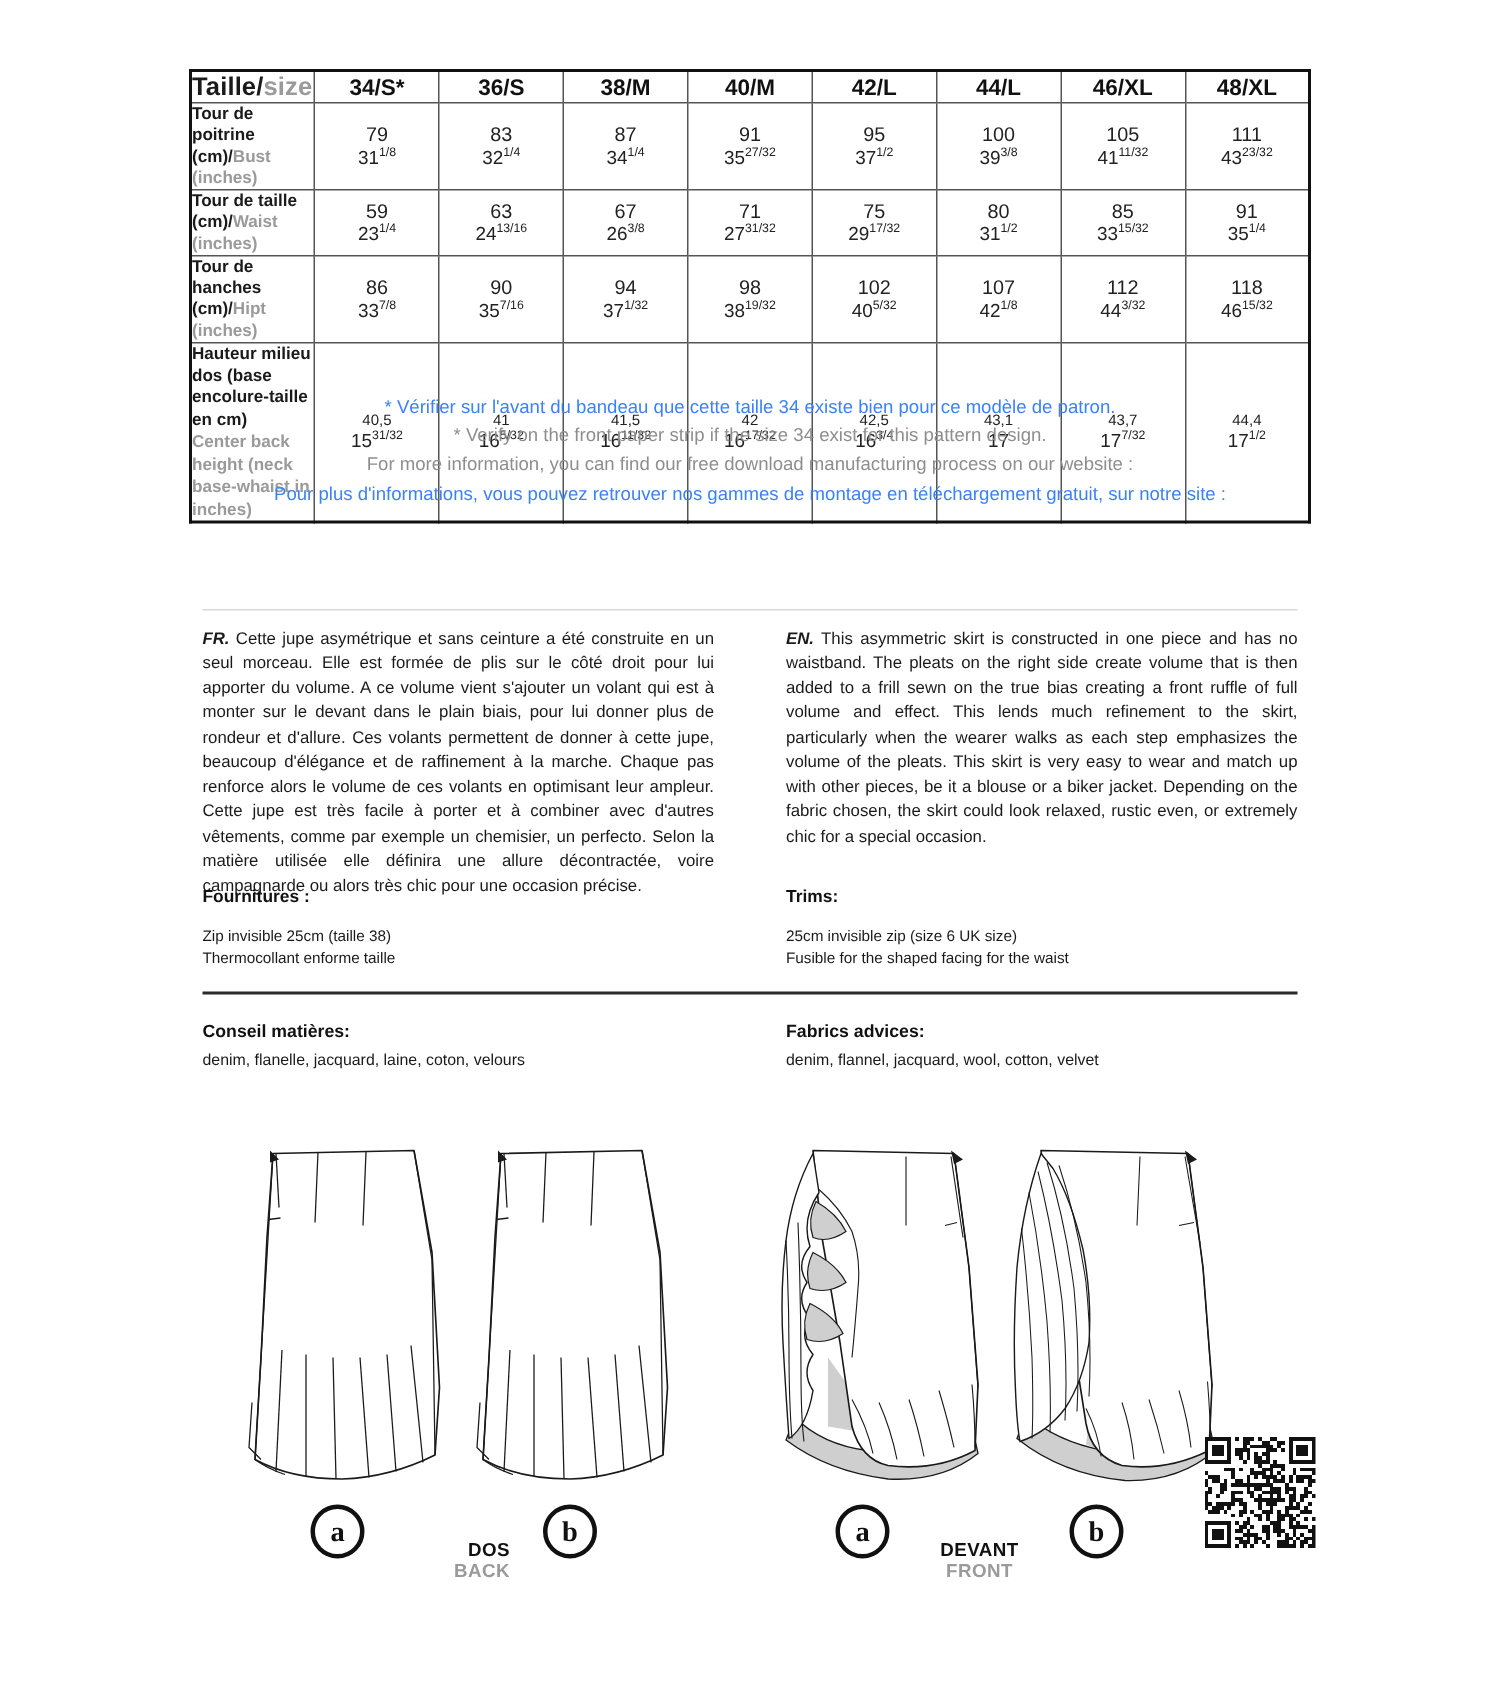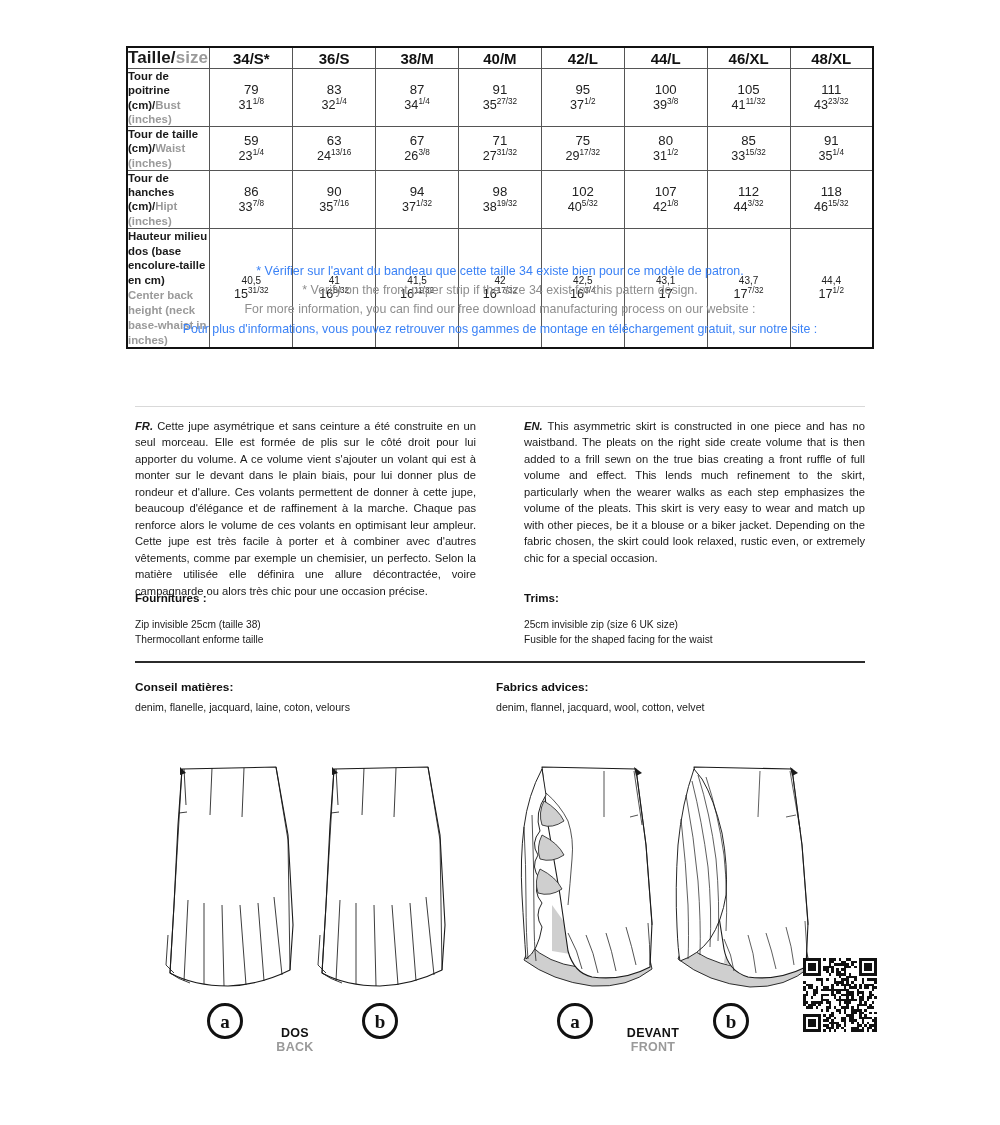--- a/index.html
+++ b/index.html
@@ -159,21 +159,21 @@
     height: 2px;
     background: #2b2b2b;
   }
 
   #fabrics {
     position: absolute;
     left: 135px;
     top: 680px;
     width: 730px;
     display: flex;
-    gap: 20px;
+    gap: 48px;
   }
   #fabrics .col { width: 341px; }
   #fabrics .sect-head { font-size: 11.8px; }
   #fabrics .sect-body { margin-top: 6px; font-size: 10.6px; }
 
   
   #illus {
     position: absolute;
     left: 0;
     top: 755px;
@@ -480,21 +480,21 @@
         <path d="M80,150 L86,230"></path>
         <path d="M98,148 L104,226"></path>
         <path d="M114,142 L122,220"></path>
         <path d="M19,58 L27,57"></path>
       </g>
       <path d="M20,12 L26,18 L20,20 Z" fill="#1a1a1a" stroke="none"></path>
     </svg>
   </div>
   <div class="badge" style="left:362px; top:248px;">b</div>
 
-  <div class="view-label" style="left:250px; top:272px; width:90px;">
+  <div class="view-label" style="left:250px; top:272px; width:90px;text-align:right;">
     <span class="fr">DOS</span>
     <span class="en">BACK</span>
   </div>
 
   <div class="fig" style="left:512px; top:0px;">
     <svg width="150" height="250" viewBox="0 0 150 250">
 
       <path d="M12,205 Q40,226 80,231 Q116,233 140,214 L136,196 Q104,216 66,212 Q36,208 18,190 Z" fill="#cfcfcf" stroke="#1a1a1a" stroke-width="0.9"></path>
       <path d="M40,150 L60,178 L64,200 L40,196 Z" fill="#cfcfcf" stroke="none"></path>
 

